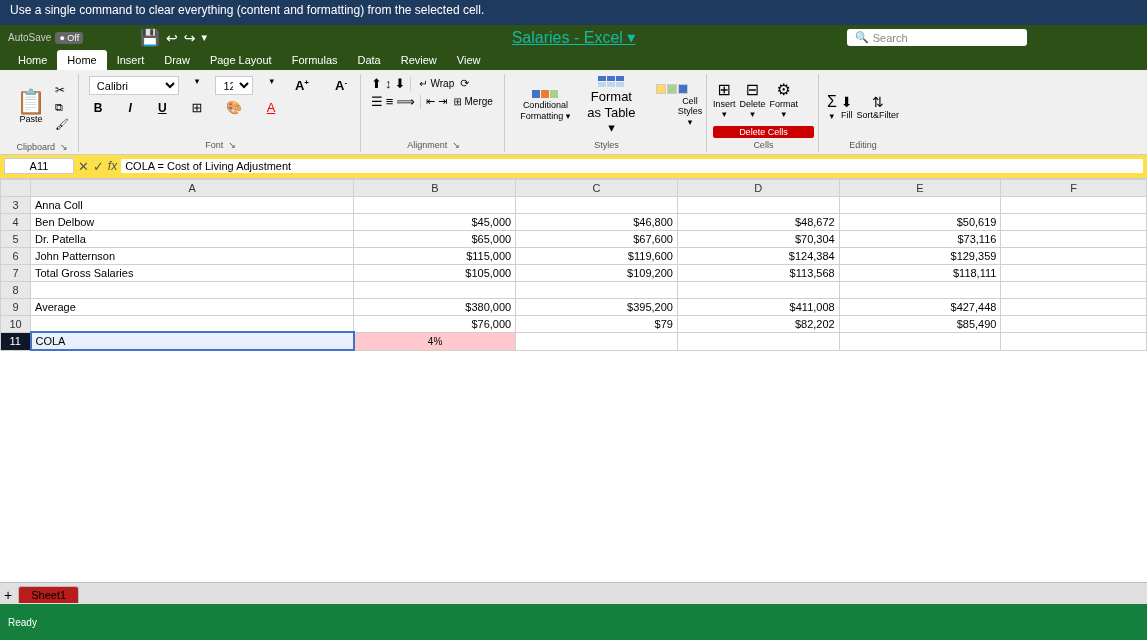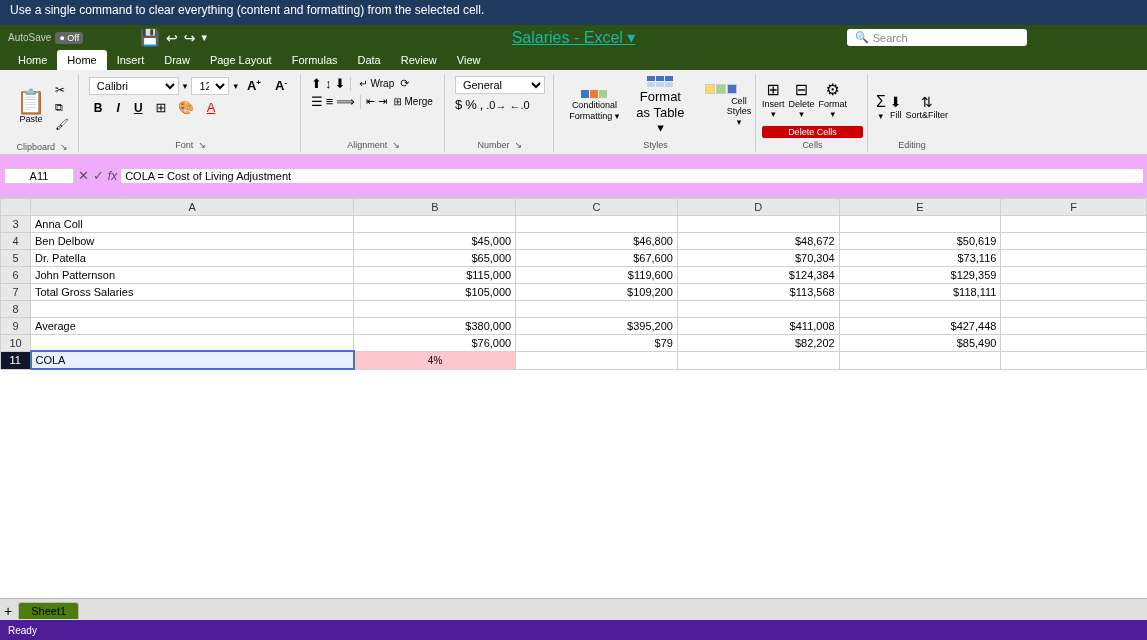--- a/index.html
+++ b/index.html
@@ -110,22 +110,21 @@
     }
     .ribbon-group-label {
       font-size: 9px;
       color: #555;
       margin-top: auto;
       padding-top: 2px;
       text-align: center;
     }
     .font-row {
       display: flex;
-      align-items: center;
-      gap: 4px;
+      gap: 16px;
     }
     .font-select {
       border: 1px solid #ccc;
       background: white;
       font-size: 11px;
       padding: 1px 3px;
       width: 90px;
       cursor: pointer;
     }
     .size-select {
@@ -148,27 +147,27 @@
     .number-format-select {
       border: 1px solid #ccc;
       background: white;
       font-size: 11px;
       padding: 1px 3px;
       width: 90px;
     }
 
     
     .formula-bar {
-      background: #f0abfc;
+      background: #fde047;
       border-bottom: 1px solid #ccc;
       display: flex;
       align-items: center;
       padding: 2px 4px;
       gap: 4px;
-      height: 43px;
+      height: 24px;
     }
     .name-box {
       width: 70px;
       border: 1px solid #ccc;
       padding: 1px 4px;
       font-size: 11px;
       text-align: center;
     }
     .formula-icons {
       display: flex;
@@ -248,33 +247,33 @@
     .sheet-tab {
       background: white;
       border: 1px solid #bbb;
       border-bottom: none;
       padding: 2px 12px;
       font-size: 11px;
       cursor: pointer;
       border-radius: 3px 3px 0 0;
     }
     .sheet-tab.active {
-      background: #4d7c0f;
+      background: #b91c1c;
       font-weight: 500;
     }
 
     .bottom-bar {
-      background: #4c1d95;
+      background: #15803d;
       color: white;
       font-size: 10px;
       display: flex;
       align-items: center;
       padding: 2px 8px;
       gap: 8px;
-      height: 20px;
+      height: 36px;
     }
   </style>
 </head>
 <body>
 
 <div style="display:flex;flex-direction:column;height:640px;width:1147px;">
 
 
   <div class="instruction-bar">
     <span>Use a single command to clear everything (content and formatting) from the selected cell.</span>
@@ -365,33 +364,20 @@
         <span style="cursor:pointer;font-size:13px;" title="Center">≡</span>
         <span style="cursor:pointer;font-size:13px;" title="Align Right">⟹</span>
         <span style="width:1px;background:#ccc;height:14px;margin:0 2px;"></span>
         <span style="cursor:pointer;font-size:11px;">⇤</span>
         <span style="cursor:pointer;font-size:11px;">⇥</span>
         <span style="cursor:pointer;font-size:10px;padding:1px 3px;">⊞ Merge</span>
       </div>
       <div class="ribbon-group-label">Alignment &nbsp;↘</div>
     </div>
 
-    <div style="display:flex;flex-direction:column;border-right:1px solid #ccc;padding:2px 8px;gap:3px;min-width:95px;">
-      <select class="number-format-select">
-        <option>General</option>
-      </select>
-      <div style="display:flex;align-items:center;gap:3px;font-size:13px;">
-        <span style="cursor:pointer;">$</span>
-        <span style="cursor:pointer;">%</span>
-        <span style="cursor:pointer;">,</span>
-        <span style="cursor:pointer;font-size:11px;">.0→</span>
-        <span style="cursor:pointer;font-size:11px;">←.0</span>
-      </div>
-      <div class="ribbon-group-label">Number &nbsp;↘</div>
-    </div>
 
     <div style="display:flex;flex-direction:column;border-right:1px solid #ccc;padding:2px 4px;align-items:center;gap:2px;min-width:200px;">
       <div style="display:flex;gap:6px;align-items:center;flex:1;">
         <div style="display:flex;flex-direction:column;align-items:center;cursor:pointer;font-size:9px;max-width:65px;">
           <div style="display:flex;gap:1px;margin-bottom:2px;">
             <div style="width:8px;height:8px;background:#4472c4;"></div>
             <div style="width:8px;height:8px;background:#ed7d31;"></div>
             <div style="width:8px;height:8px;background:#a9d18e;"></div>
           </div>
           <span style="text-align:center;line-height:1.2;">Conditional

